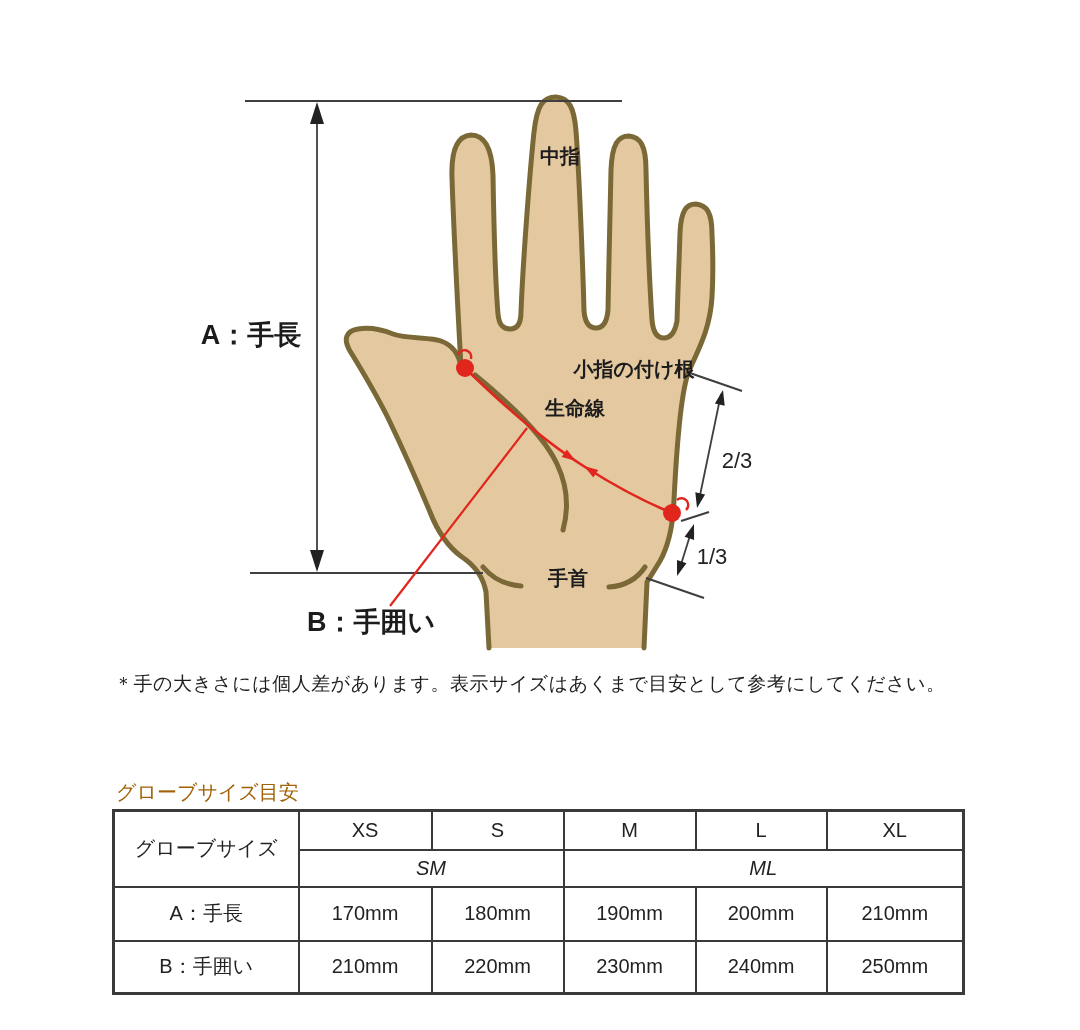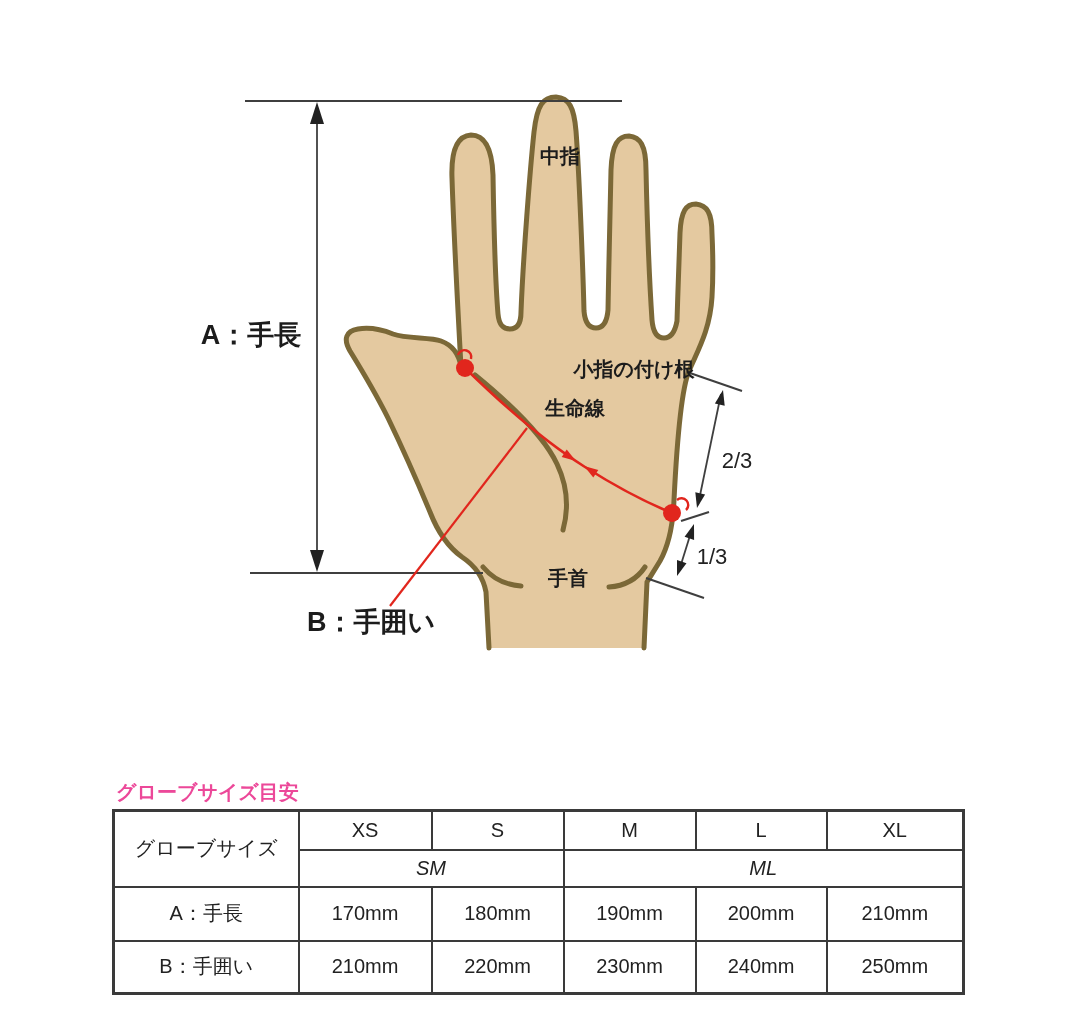--- a/index.html
+++ b/index.html
@@ -6,21 +6,21 @@
   .canvas{
     position:relative;width:1080px;height:1030px;background:#ffffff;
     font-family:"Liberation Sans","DejaVu Sans",sans-serif;color:#1c1c1c;overflow:hidden;
   }
   .diagram-svg{position:absolute;left:0;top:0;}
   svg text{font-family:"Liberation Sans","DejaVu Sans",sans-serif;fill:#1c1c1c;}
   .svg-label{font-size:20px;font-weight:bold;}
   .svg-label-big{font-size:27px;font-weight:bold;}
   .svg-frac{font-size:22px;font-weight:normal;fill:#222;}
   .notes{position:absolute;left:114px;top:665px;font-size:19px;line-height:37px;color:#1e1e1e;letter-spacing:0.5px;}
-  .table-title{position:absolute;left:116px;top:779px;font-size:20px;font-weight:bold;color:#ec4899;}
+  .table-title{position:absolute;left:116px;top:779px;font-size:20px;font-weight:normal;color:#a16207;}
   .size-table{
     position:absolute;left:112px;top:809px;border-collapse:collapse;table-layout:fixed;
     width:850px;font-size:20px;color:#222;padding-left:36px;
   }
   .size-table td{
     border:2px solid #3a3a3a;text-align:center;vertical-align:middle;padding:0;
     font-weight:normal;
   }
   .size-table{border:3px solid #3a3a3a;}
   .r-sizes{height:39px;}
@@ -113,20 +113,21 @@
     <text class="svg-label-big" x="371" y="631" text-anchor="middle">B：手囲い</text>
     <text class="svg-label" x="560" y="163" text-anchor="middle">中指</text>
     <text class="svg-label" x="634" y="376" text-anchor="middle">小指の付け根</text>
     <text class="svg-label" x="575" y="415" text-anchor="middle">生命線</text>
     <text class="svg-label" x="568" y="585" text-anchor="middle">手首</text>
     <text class="svg-frac" x="737" y="468" text-anchor="middle">2/3</text>
     <text class="svg-frac" x="712" y="564" text-anchor="middle">1/3</text>
   </svg>
 
   <div class="notes">
+    <div>＊手の大きさには個人差があります。表示サイズはあくまで目安として参考にしてください。</div>
   </div>
 
   <div class="table-title">グローブサイズ目安</div>
 
   <table class="size-table">
     <colgroup>
       <col style="width:185px">
         <col style="width:133px">
         <col style="width:132px">
       <col style="width:132px">

